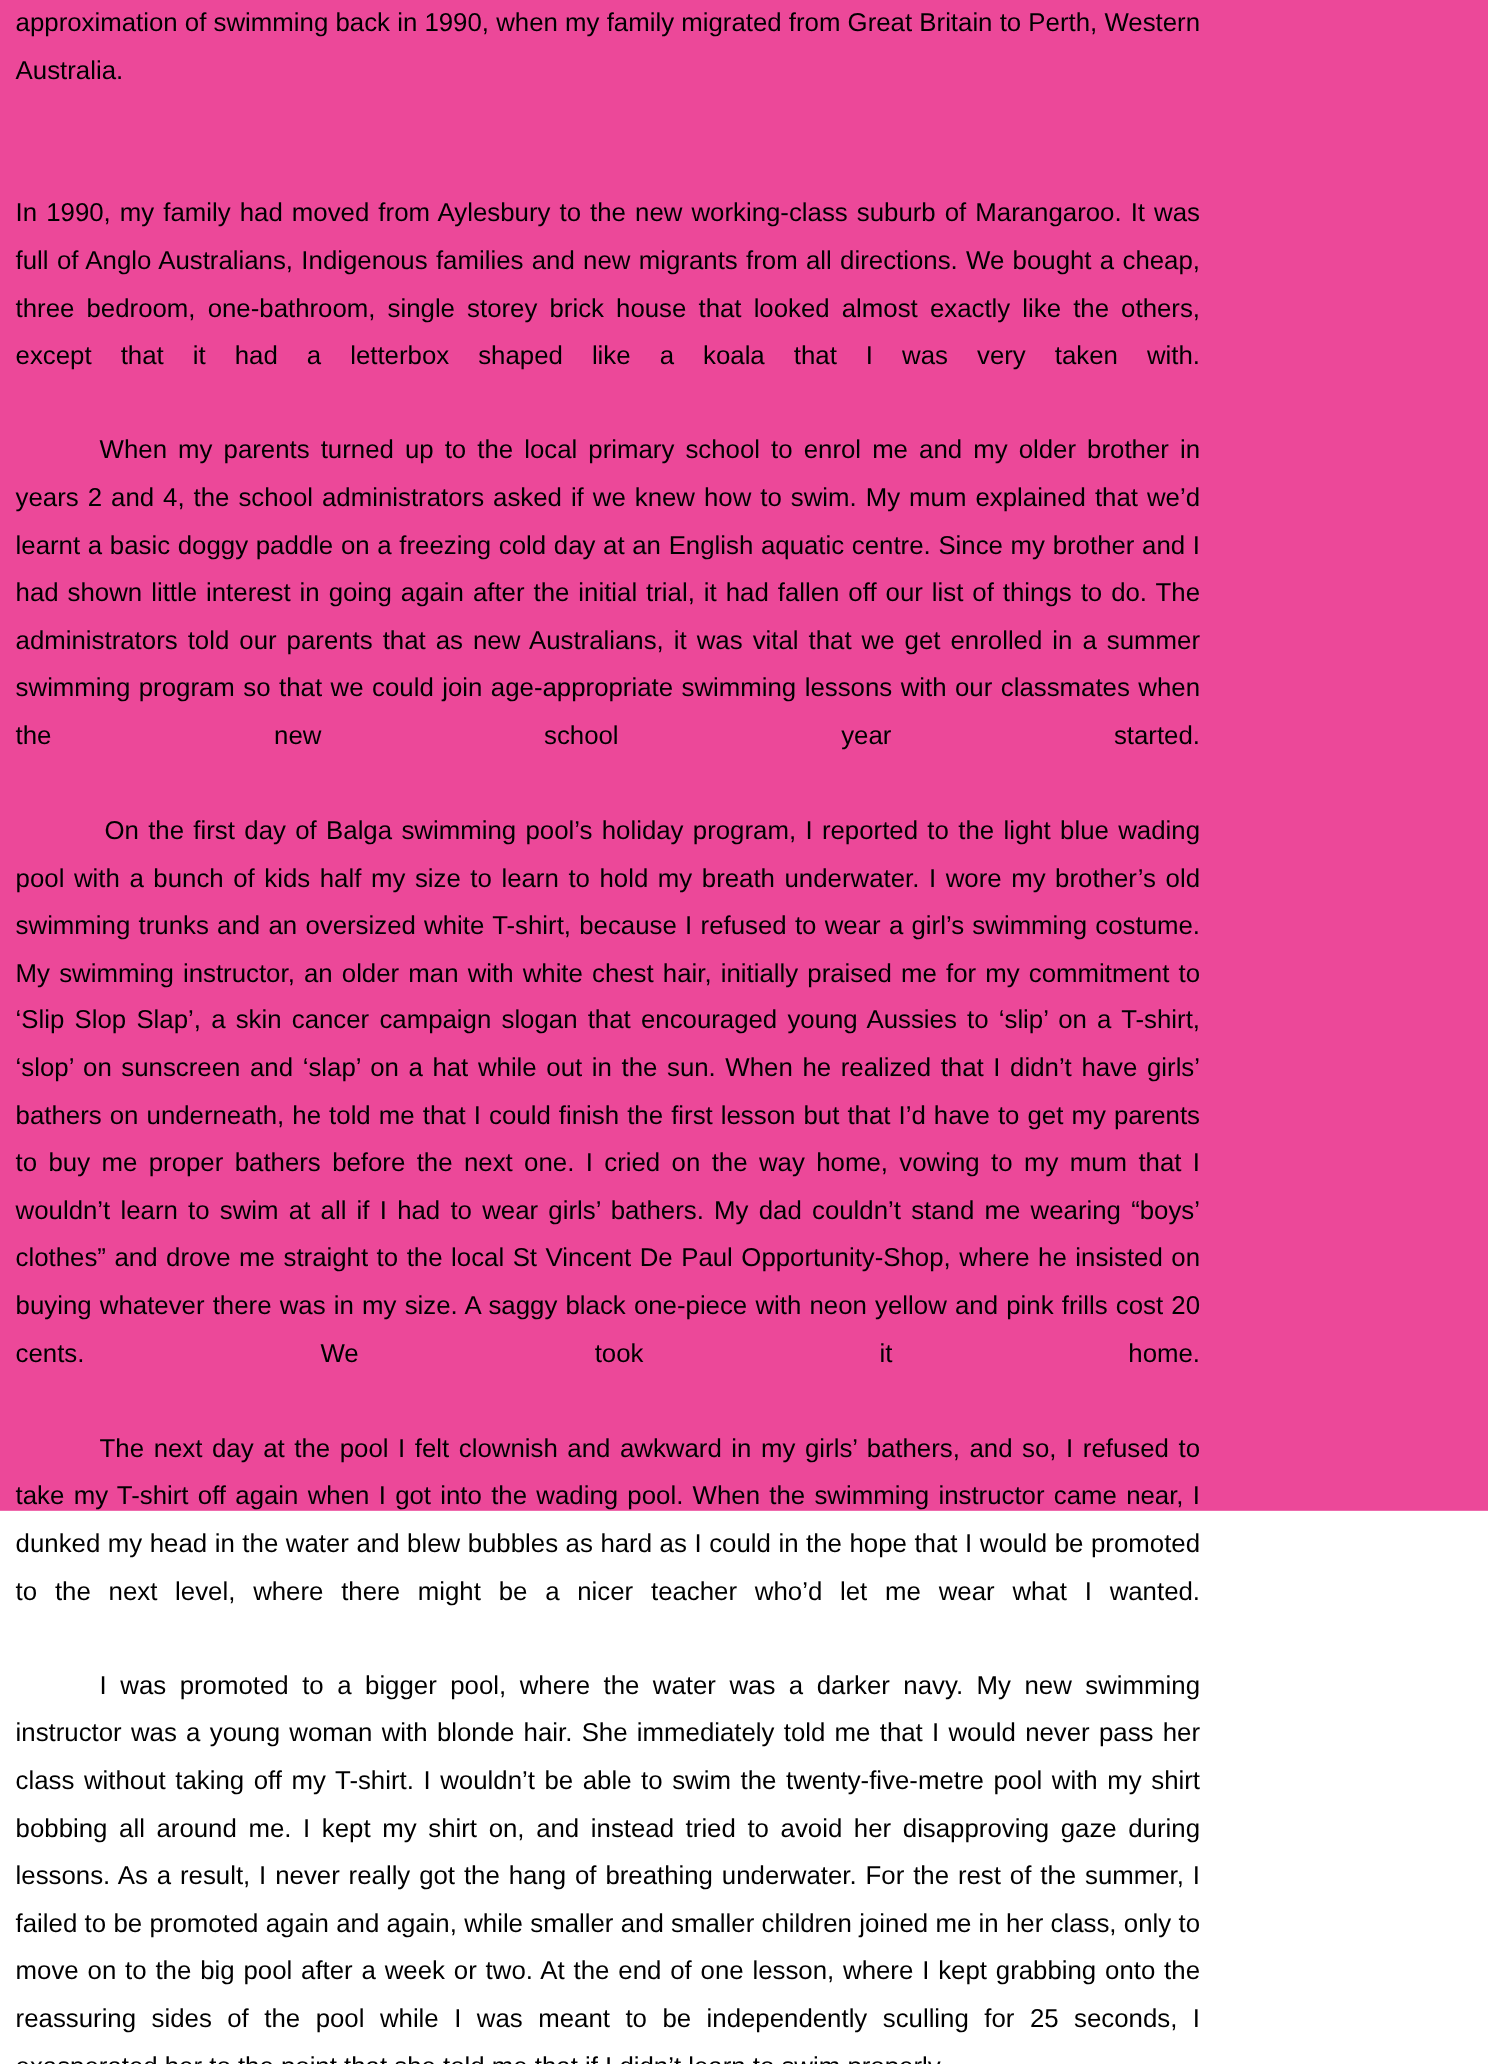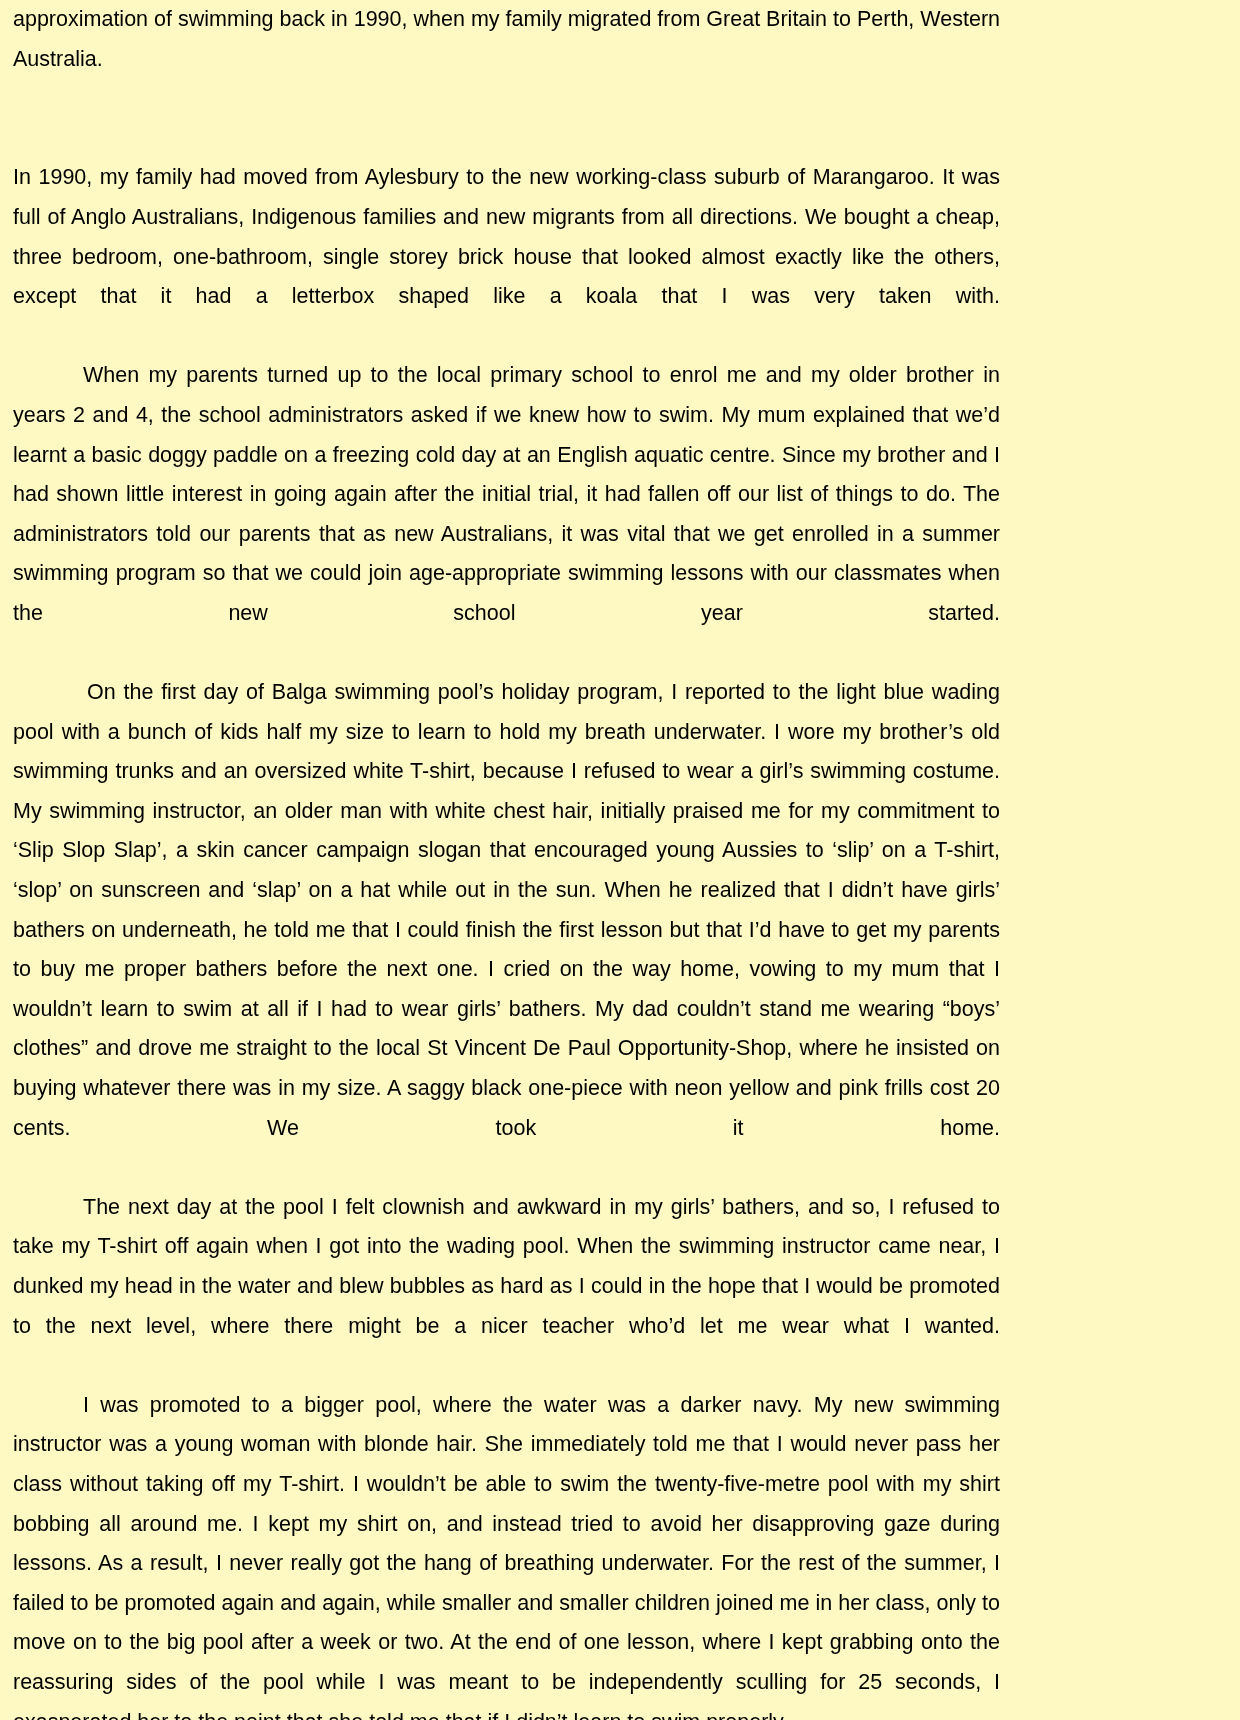--- a/index.html
+++ b/index.html
@@ -10,22 +10,22 @@
   body {
     width: 1240px;
     height: 1720px;
     overflow: hidden;
     font-family: "Liberation Sans", sans-serif;
     color: #000000;
   }
   .page {
     position: relative;
     width: 1240px;
-    height: 1720px;
-    background: #fef9c3;
+    height: 1259px;
+    background: #ec4899;
     box-sizing: border-box;
     padding: 0 240px 0 13px;
   }
   .body-text {
     font-size: 21.5px;
     line-height: 39.6px;
     text-align: justify;
     text-justify: inter-word;
     -webkit-hyphens: none;
     hyphens: none;

